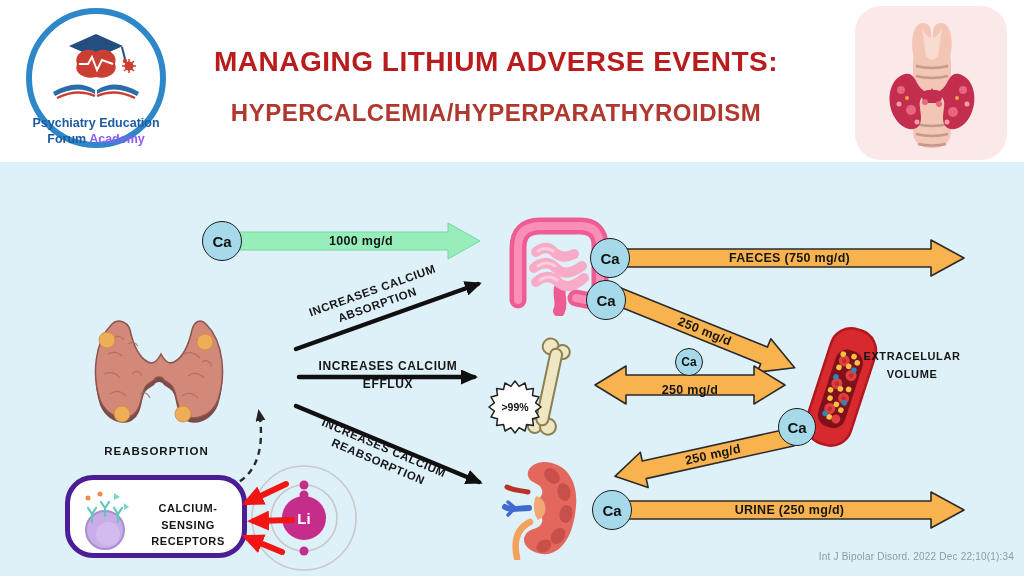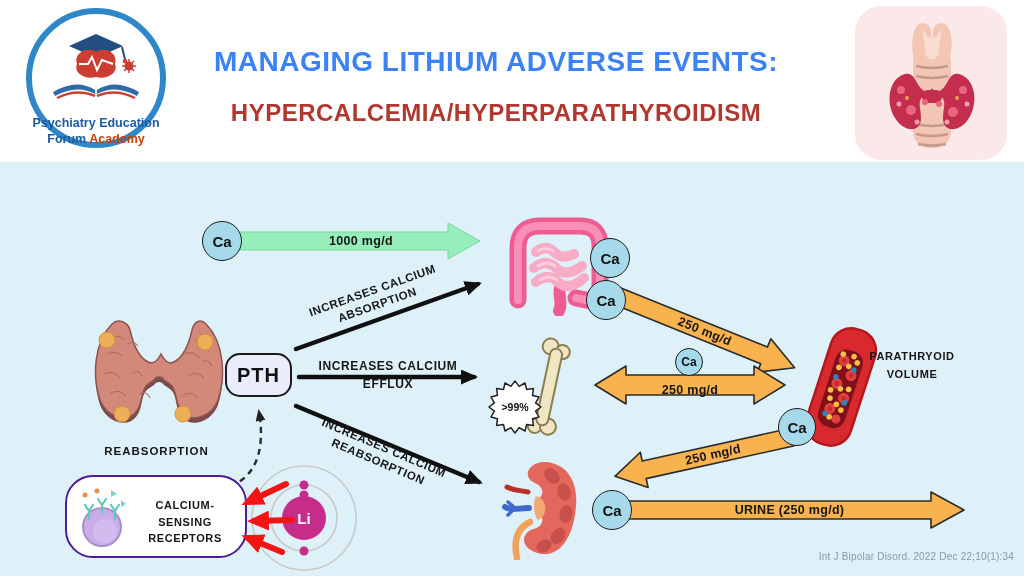--- a/index.html
+++ b/index.html
@@ -5,23 +5,23 @@
   * { margin:0; padding:0; box-sizing:border-box; }
   html,body { background:#9aa5ad; }
   body { font-family:"Liberation Sans", sans-serif; }
   #stage { position:relative; width:1024px; height:576px; background:#ffffff; overflow:hidden; margin:0 auto; }
   .abs { position:absolute; }
 
   
   #panel { left:0; top:162px; width:1024px; height:414px; background:#def0f8; }
   #logo { left:26px; top:8px; width:140px; height:140px; border-radius:50%; background:#fff; border:6px solid #2d87c8; }
   .logo-txt { width:128px; text-align:center; font-weight:700; font-size:12.5px; letter-spacing:0; line-height:1.15;margin-top:10px; }
-  .logo-blue { color:#1d5ca2; } .logo-red { color:#c2410c; }
+  .logo-blue { color:#1d5ca2; } .logo-red { color:#8b5cf6; }
   #title-wrap { left:156px; top:46px; width:680px; text-align:center; }
-  #title-line1 { font-size:28px; font-weight:800; color:#3b82f6; letter-spacing:0.5px; }
+  #title-line1 { font-size:28px; font-weight:800; color:#b91c1c; letter-spacing:0.5px; }
   #title-line2 { font-size:24px; font-weight:800; color:#b0382e; letter-spacing:0.5px; margin-top:21px; }
   #thyroid-card { left:855px; top:6px; width:152px; height:154px; border-radius:26px; background:#fbe9ea; }
 
   
   #banner { left:222px; top:154px; width:581px; height:48px; border-radius:24px;
     background:linear-gradient(90deg,#f9f0a0 0%,#f8c6ce 48%,#fba2ef 100%);
     display:flex; align-items:center; justify-content:center;
     font-size:22px; font-weight:500; color:#141414; letter-spacing:1px; }
 
   
@@ -33,21 +33,21 @@
   .arrow-label { position:absolute; inset:0; display:flex; align-items:center; justify-content:center;
                  font-weight:700; font-size:12.5px; color:#161616; letter-spacing:.3px; white-space:nowrap; }
   .ink { z-index:1; overflow:visible; }
   .lbl { font-weight:700; color:#161616; text-align:center; line-height:1.3; letter-spacing:.6px; z-index:5; }
   .illus { z-index:3; }
 
   #pth-box { left:225px; top:353px; width:67px; height:44px; border-radius:15px; background:#e9edfb;
              border:2px solid #1a1a1a; display:flex; align-items:center; justify-content:center;
              font-weight:800; font-size:20px; letter-spacing:1px; color:#101010; z-index:4; }
   #casr-box { left:65px; top:475px; width:182px; height:83px; border-radius:28px; background:#ffffff;
-              border:2px solid #4c1d95; z-index:3; }
+              border:5px solid #4c1d95; z-index:3; }
   #casr-label { left:62px; top:20px; width:112px; font-size:11px; line-height:1.5; }
   #burst-label { position:absolute; inset:0; display:flex; align-items:center; justify-content:center;
                  font-weight:800; font-size:10.5px; color:#111; }
   #li-label { position:absolute; inset:0; display:flex; align-items:center; justify-content:center;
               font-weight:800; font-size:15px; color:#ffffff; z-index:4; }
   #citation { right:10px; top:551px; font-size:10px; color:#8a9aa8; letter-spacing:.2px; z-index:5; }
 </style>
 </head>
 <body>
 
@@ -164,20 +164,26 @@
   <div class="abs arrow-wrap" style="left:240px;top:222px;width:242px;height:38px">
     <svg width="242" height="38">
         <polygon points="0,10 208,10 208,1 240,19 208,37 208,28 0,28" fill="#97eeba" stroke="#74d79e" stroke-width="1"></polygon>
       </svg>
     <div class="arrow-label">1000 mg/d</div>
   </div>
   <div class="abs ca" style="left:202px;top:221px">
     <span>Ca</span>
     </div>
 
+  <div class="abs arrow-wrap" style="left:612px;top:238px;width:355px;height:40px">
+    <svg width="355" height="40">
+        <polygon points="0,11 319,11 319,2 352,20 319,38 319,29 0,29" fill="#f8b24e" stroke="#2b2b2b" stroke-width="1.6" stroke-linejoin="round"></polygon>
+      </svg>
+    <div class="arrow-label">FAECES (750 mg/d)</div>
+  </div>
   <div class="abs ca" style="left:590px;top:238px">
     <span>Ca</span>
     </div>
 
   <div class="abs arrow-wrap" style="left:612px;top:490px;width:355px;height:40px">
     <svg width="355" height="40">
         <polygon points="0,11 319,11 319,2 352,20 319,38 319,29 0,29" fill="#f8b24e" stroke="#2b2b2b" stroke-width="1.6" stroke-linejoin="round"></polygon>
       </svg>
     <div class="arrow-label">URINE (250 mg/d)</div>
   </div>
@@ -208,23 +214,20 @@
   <div class="abs arrow-wrap" style="left:592px;top:363px;width:196px;height:44px">
     <svg width="196" height="44">
         <polygon points="34,12 162,12 162,3 193,22 162,41 162,32 34,32 34,41 3,22 34,3" fill="#f8b24e" stroke="#2b2b2b" stroke-width="1.6" stroke-linejoin="round"></polygon>
       </svg>
     <div class="arrow-label" style="padding-top:10px">250 mg/d</div>
   </div>
   <div class="abs ca ca-sm" style="left:675px;top:348px">
     <span>Ca</span>
     </div>
 
-  <div id="pth-box" class="abs">
-    <span>PTH</span>
-  </div>
 
   <svg class="abs illus" style="left:84px;top:314px" width="140" height="122" viewBox="0 0 140 122">
     <path d="M28,15 C10,33 8,67 16,91 C22,107 42,115 52,103 C60,93 56,81 64,75 L70,71 C72,67 78,67 80,71 L86,75 C94,81 90,93 98,103 C108,115 128,107 134,91 C142,67 140,33 122,15 C116,9 110,13 108,21 C104,39 98,49 90,53 C84,56 80,51 77,45 C74,51 70,56 64,53 C56,49 50,39 46,21 C44,13 34,9 28,15 Z" fill="#7c4a48"></path>
     <path d="M28,10 C10,28 8,62 16,86 C22,102 42,110 52,98 C60,88 56,76 64,70 L70,66 C72,62 78,62 80,66 L86,70 C94,76 90,88 98,98 C108,110 128,102 134,86 C142,62 140,28 122,10 C116,4 110,8 108,16 C104,34 98,44 90,48 C84,51 80,46 77,40 C74,46 70,51 64,48 C56,44 50,34 46,16 C44,8 34,4 28,10 Z" fill="#d2897a" stroke="#8a564e" stroke-width="1.5"></path>
     <g stroke="#b3685c" stroke-width="1.2" fill="none" opacity="0.85">
       <path d="M24,40 Q32,36 38,42"></path>
         <path d="M20,60 Q30,56 36,64"></path>
         <path d="M26,80 Q34,74 42,82"></path>
       <path d="M48,60 Q54,54 58,62"></path>
         <path d="M100,40 Q108,36 116,44"></path>
@@ -310,21 +313,21 @@
       </g>
       <g fill="#2f86b8">
         <circle cx="7" cy="-20" r="2.8"></circle>
           <circle cx="-8" cy="-8" r="2.8"></circle>
           <circle cx="8" cy="14" r="2.8"></circle>
           <circle cx="-7" cy="30" r="2.8"></circle>
       </g>
     </g>
   </svg>
   <div class="abs lbl" style="left:860px;top:348px;width:104px;font-size:11px;line-height:1.6">
-    <div>PARATHRYOID</div>
+    <div>EXTRACELULAR</div>
       <div>VOLUME</div>
   </div>
 
   <svg class="abs illus" style="left:500px;top:458px" width="82" height="102" viewBox="0 0 82 102">
     <path d="M46,4 C70,6 78,28 76,48 C74,76 62,98 42,96 C28,94 20,84 26,76 C31,69 40,72 42,64 C44,57 36,55 36,48 C36,40 44,39 42,32 C40,24 30,26 28,18 C26,10 36,3 46,4 Z" fill="#e4675e"></path>
     <g fill="#c7504a">
       <ellipse cx="52" cy="18" rx="6.5" ry="9" transform="rotate(-45 52 18)"></ellipse>
       <ellipse cx="64" cy="34" rx="6.5" ry="9" transform="rotate(-15 64 34)"></ellipse>
       <ellipse cx="66" cy="56" rx="6.5" ry="9" transform="rotate(10 66 56)"></ellipse>
       <ellipse cx="58" cy="78" rx="6.5" ry="9" transform="rotate(35 58 78)"></ellipse>

